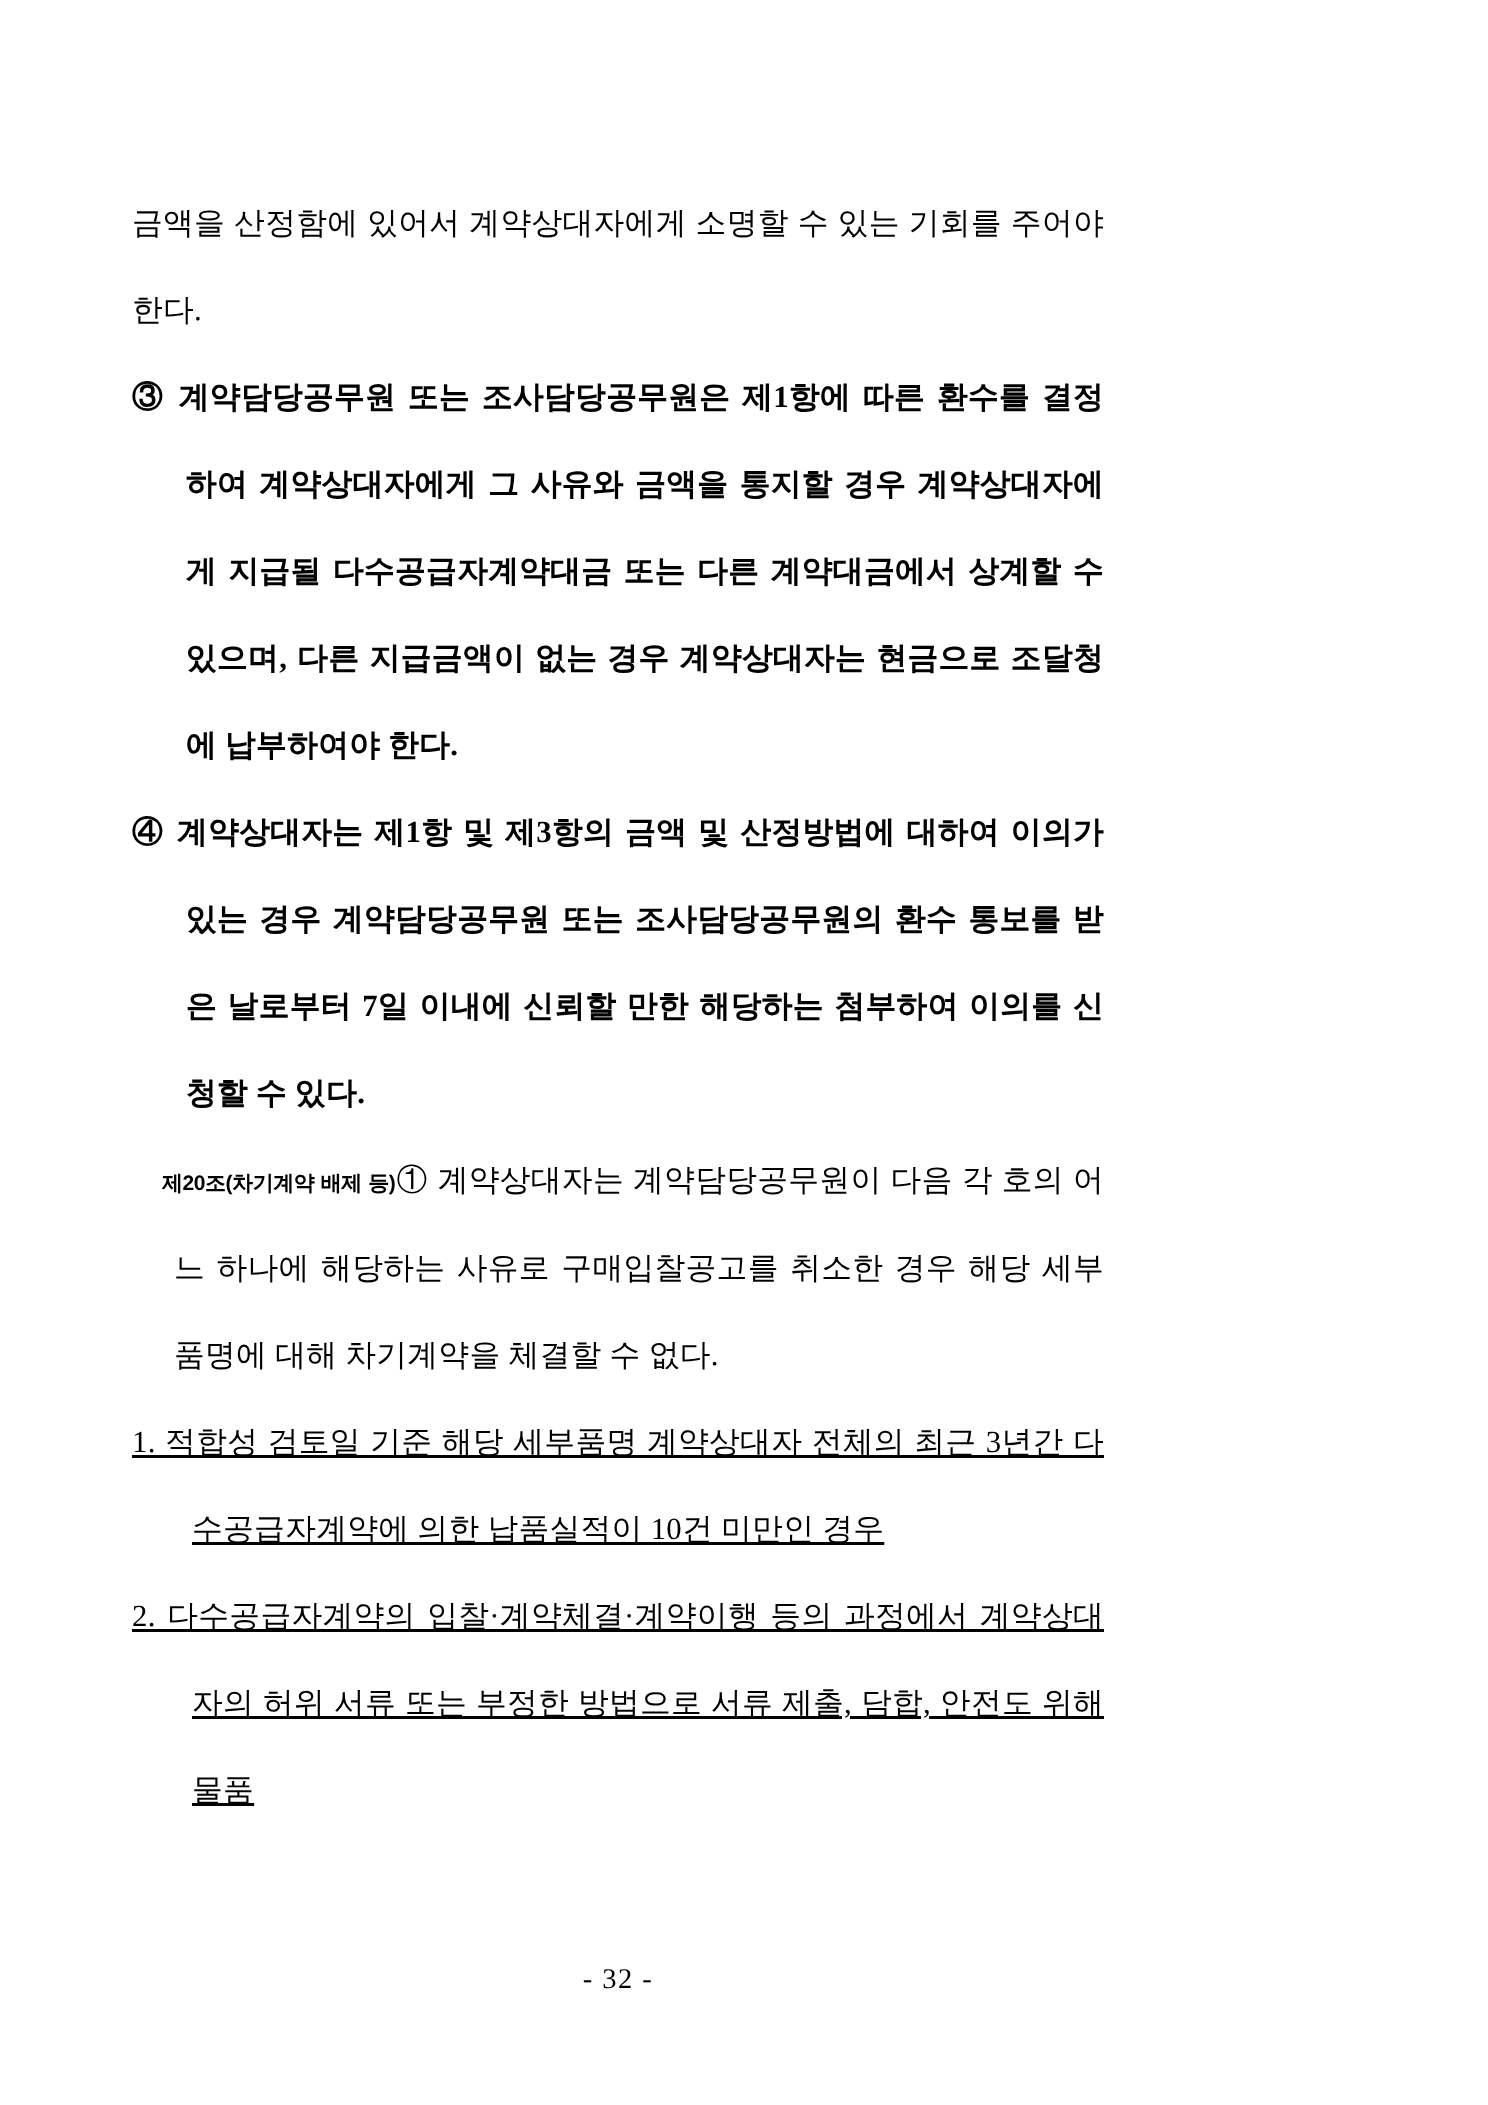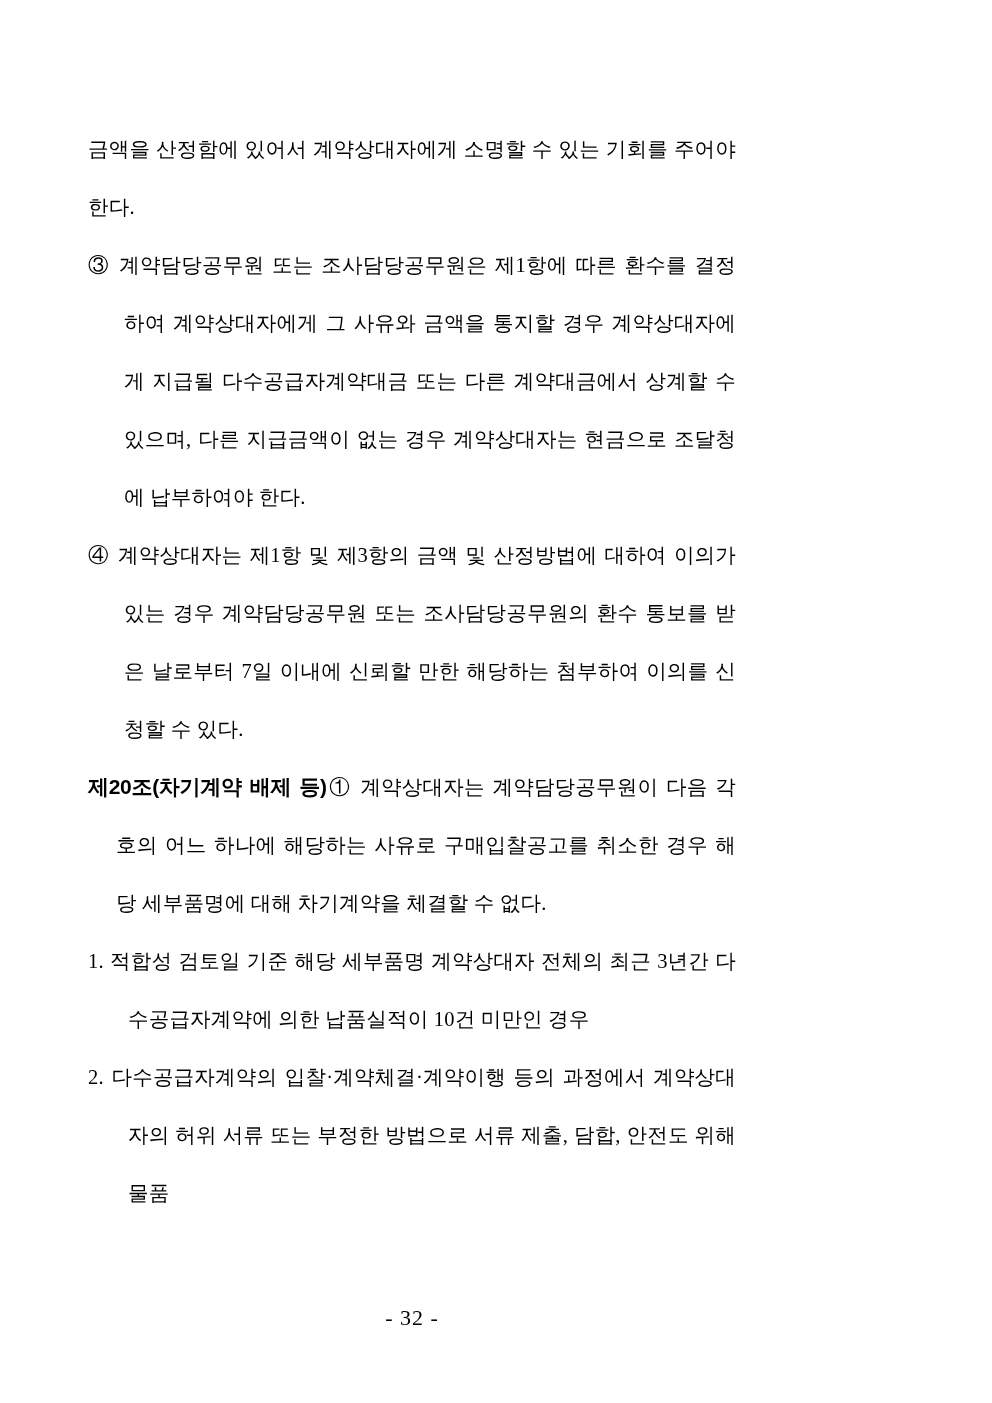--- a/index.html
+++ b/index.html
@@ -37,48 +37,51 @@
     margin: 0;
     text-align: justify;
     text-justify: inter-character;
   }
   .para-hang {
     margin: 0;
     padding-left: 36px;
     text-indent: -36px;
     text-align: justify;
     text-justify: inter-character;
+    font-weight: bold;
   }
   .para-hang-2 {
     margin: 0;
     padding-left: 40px;
     text-indent: -40px;
     text-align: justify;
     text-justify: inter-character;
+    text-decoration: underline;
   }
   .article-head {
     font-weight: bold;
     font-family: "Liberation Sans", "DejaVu Sans", sans-serif;
-    font-size: 21px;
+    font-size: 14px;
     letter-spacing: -0.3px;
+    margin-left: 20px;
   }
   .art-para {
     margin: 0;
     padding-left: 28px;
     text-indent: -28px;
     text-align: justify;
     text-justify: inter-character;
   }
   .page-number {
     position: absolute;
     left: 0;
     right: 0;
     bottom: 72px;
     text-align: center;
-    font-size: 22px;
+    font-size: 19px;
     font-family: "Liberation Serif", "DejaVu Serif", serif;
     letter-spacing: 1px;
   }
 </style>
 </head>
 <body>
 
 <div class="page">
   <div class="body-text">
 

